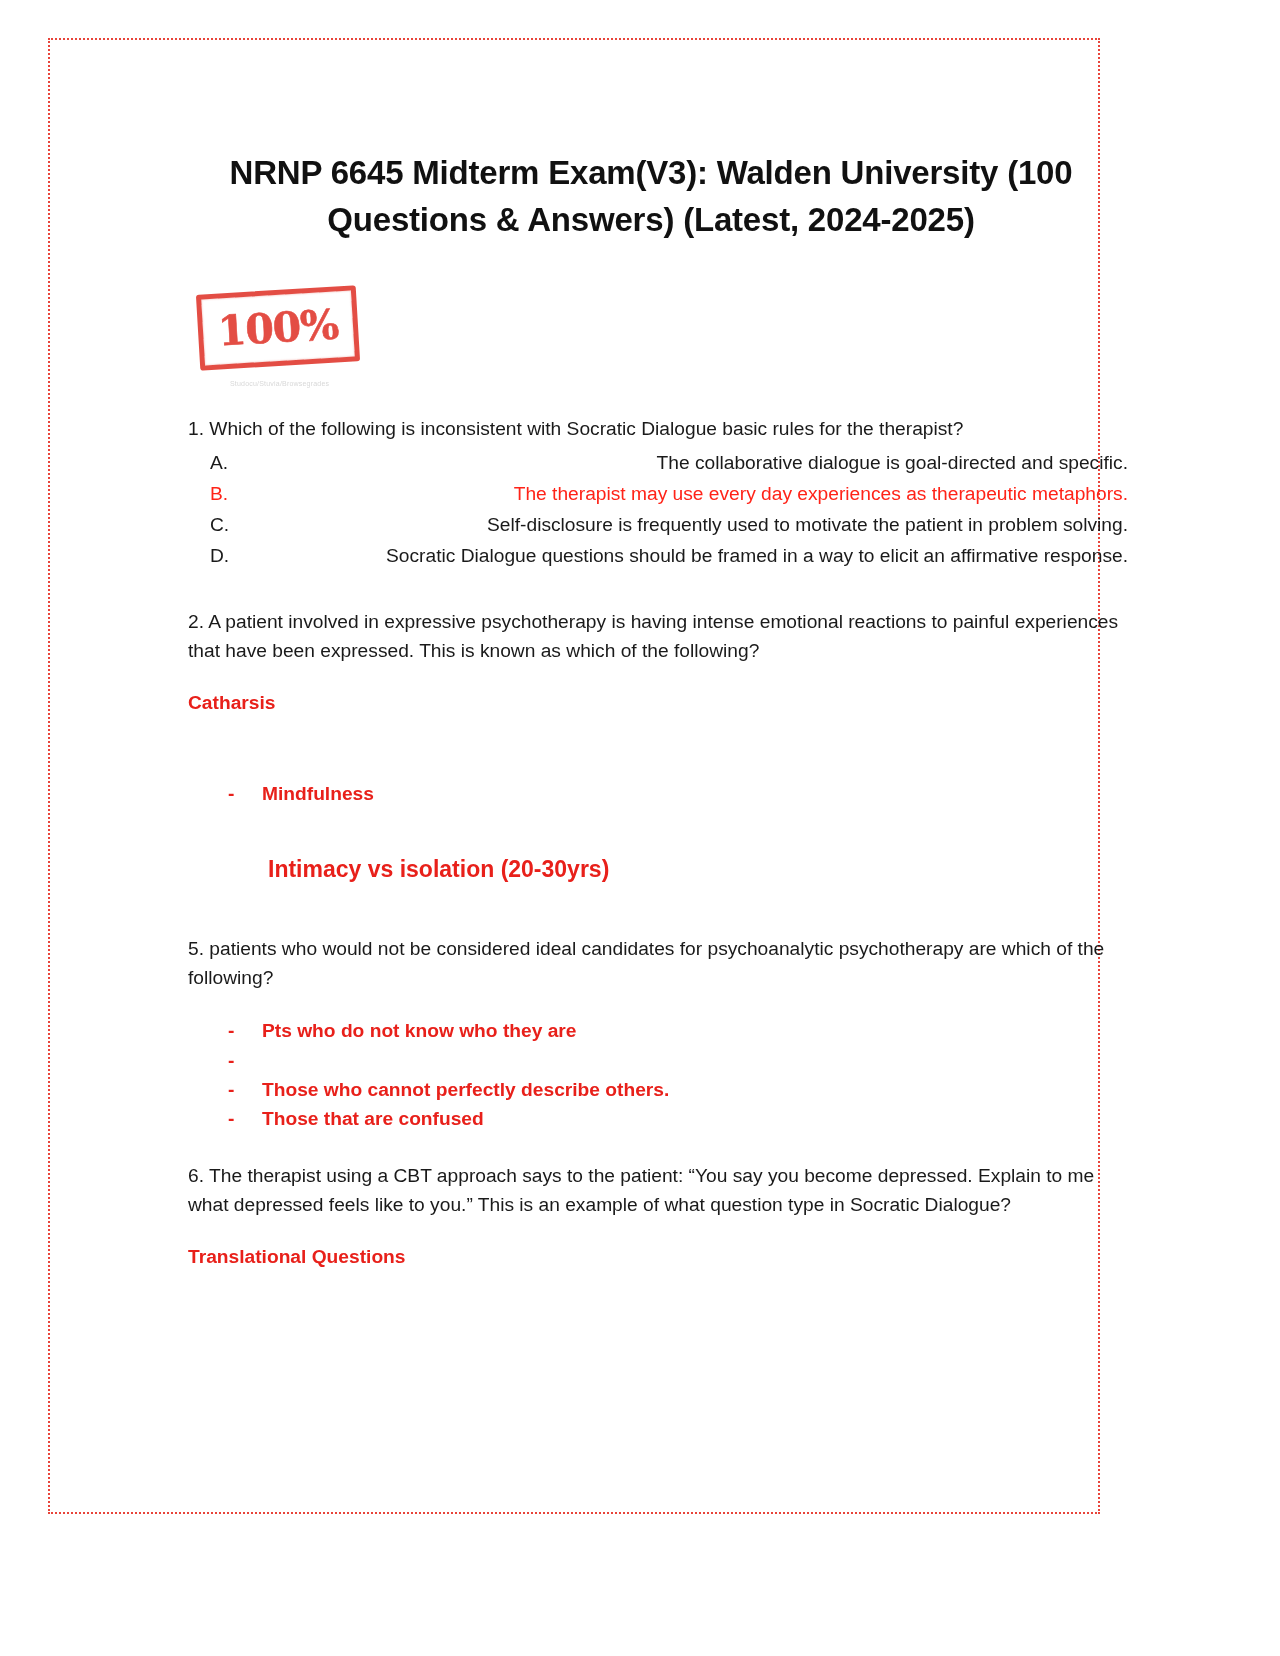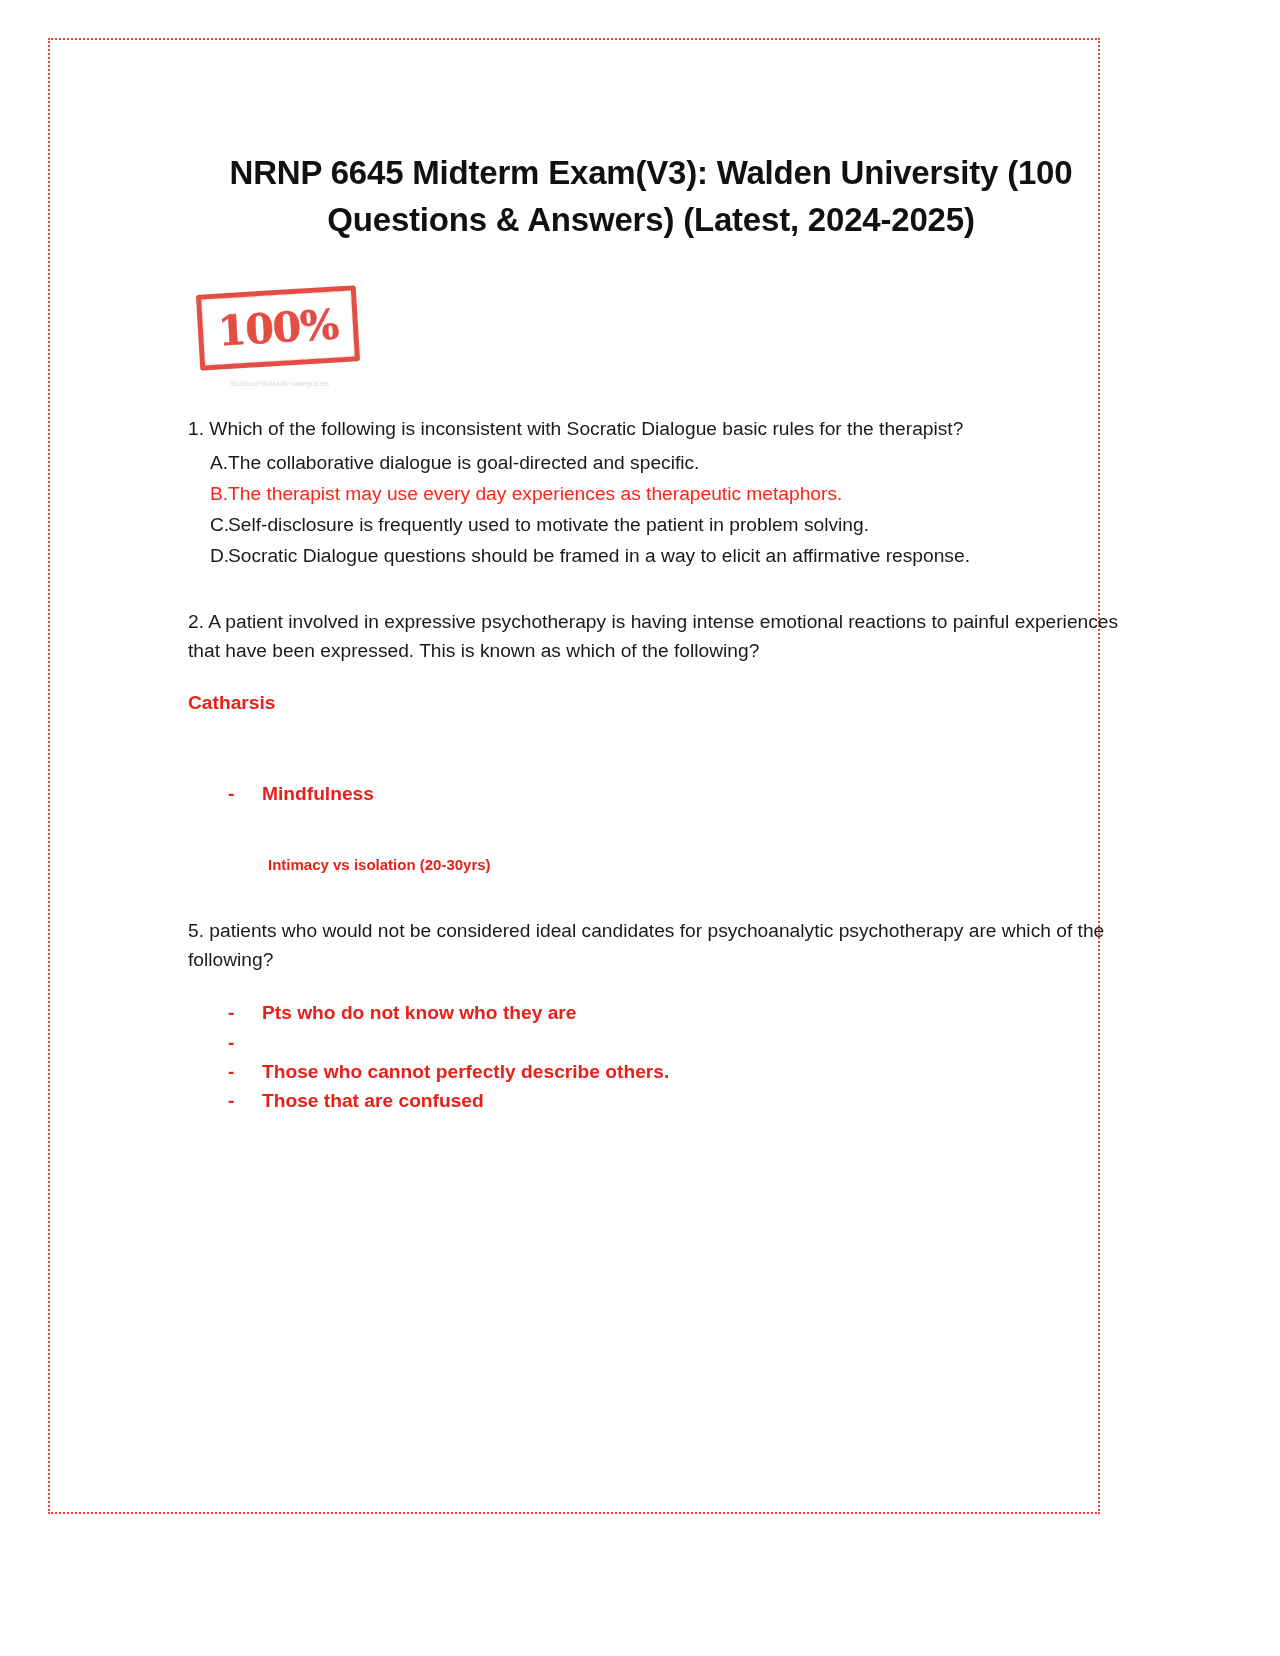--- a/index.html
+++ b/index.html
@@ -101,34 +101,34 @@
     display: flex;
     font-size: 19.2px;
     line-height: 1.62;
   }
   .opt-letter {
     width: 40px;
     flex: 0 0 40px;
     padding-left: 22px;
     box-sizing: border-box;
   }
-  .opt-text { flex: 1; }
+  .opt-text { flex: 1; text-align: right; }
   .opt-row.highlight, .opt-row.highlight .opt-letter { color: #ff2318; }
 
   .answer-plain {
     color: #e8201a;
     font-weight: bold;
     font-size: 19.2px;
     margin-top: 26px;
   }
 
   .answer-indent {
     color: #e8201a;
     font-weight: bold;
-    font-size: 15px;
+    font-size: 23px;
     margin-top: 26px;
     padding-left: 80px;
   }
 
   .dash-list {
     list-style: none;
     margin: 24px 0 0 0;
     padding: 0;
   }
   .dash-row {
@@ -227,15 +227,19 @@
         </li>
         <li class="dash-row">
           <span class="dash-mark">-</span>
           <span>Those that are confused</span>
         </li>
       </ul>
     </div>
 
     <div class="spacer-24"></div>
 
+    <div class="qblock">
+      <p class="question">6. The therapist using a CBT approach says to the patient: “You say you become depressed. Explain to me what depressed feels like to you.” This is an example of what question type in Socratic Dialogue?</p>
+      <p class="answer-plain">Translational Questions</p>
+    </div>
 
   </div>
 </div>
 
 </body></html>

